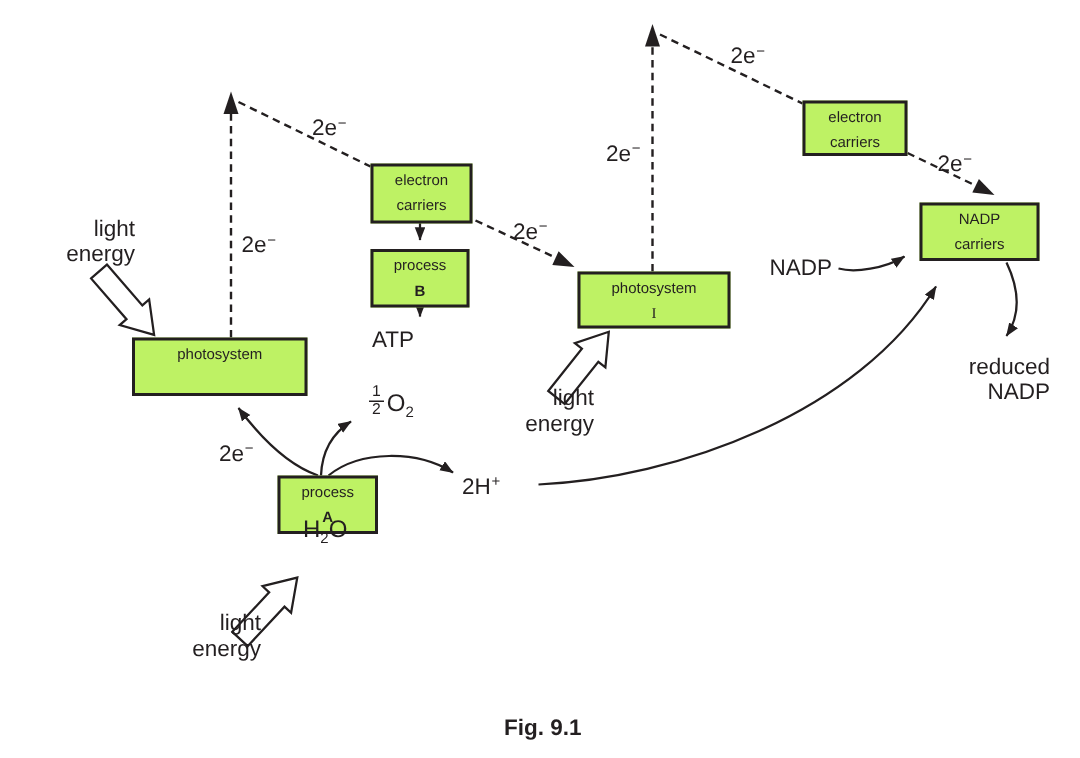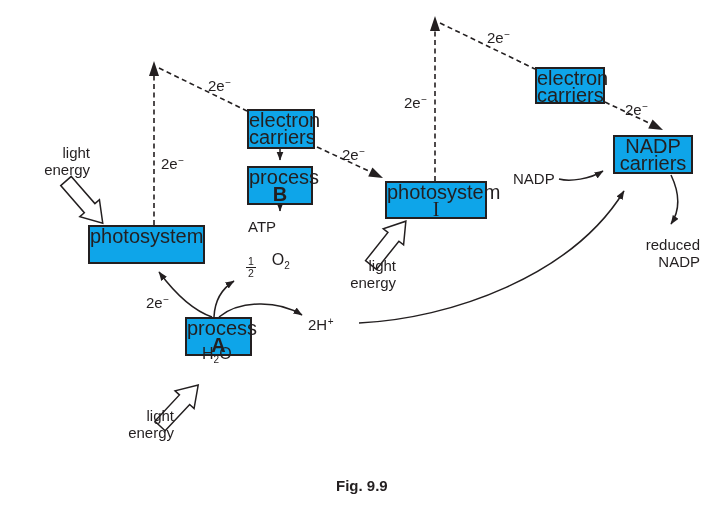--- a/index.html
+++ b/index.html
@@ -2,34 +2,34 @@
 <html><head>
 <meta charset="utf-8">
 <style>
   html,body{margin:0;padding:0;background:#ffffff;}
   #stage{
     position:relative;width:720px;height:505px;background:#ffffff;
     font-family:"Liberation Sans","DejaVu Sans",sans-serif;color:#231f20;overflow:hidden;
   }
   #connectors{position:absolute;left:0;top:0;z-index:1;}
   .box{
-    position:absolute;z-index:2;background:#0ea5e9;border:2px solid #231f20;
-    box-sizing:border-box;text-align:center;font-size:20px;line-height:17px;padding-top:1px;
+    position:absolute;z-index:2;background:#bef264;border:2px solid #231f20;
+    box-sizing:border-box;text-align:center;font-size:10px;line-height:17px;padding-top:1px;
   }
   .bl2.serif{font-family:"Liberation Serif","DejaVu Serif",serif;}
   .bl2.bold{font-weight:bold;}
   .lbl{position:absolute;z-index:3;font-size:15px;line-height:17px;white-space:nowrap;text-align:right;}
   .center{text-align:right;}
   .lbl sup{font-size:10px;position:relative;top:1px;left:0.5px;}
   .lbl sub{font-size:10px;}
   .caption{font-weight:bold;}
   .frac{display:inline-flex;flex-direction:column;align-items:center;
         font-size:10.5px;line-height:11px;}
   .frac .num{border-bottom:1.2px solid #231f20;padding:0 2px;}
-  .chem{font-size:16px;margin-left:16px;position:relative;top:0;}
+  .chem{font-size:16px;margin-left:2px;position:relative;top:10px;}
 </style>
 </head>
 <body>
 
 <div id="stage">
 
   <svg id="connectors" width="720" height="505" viewBox="0 0 720 505">
     <defs>
       <marker id="ah" markerWidth="10" markerHeight="8" refX="8.5" refY="3.5" orient="auto" markerUnits="userSpaceOnUse">
         <path d="M0,0 L9,3.5 L0,7 z" fill="#231f20"></path>
@@ -143,15 +143,15 @@
 
   <div class="lbl" style="left:202px;top:345px;font-size:16px"><span>H</span><sub>2</sub><span>O</span></div>
 
   <div class="lbl" style="left:513px;top:170px">NADP</div>
 
   <div class="lbl center" style="left:628px;top:236px;width:72px">
     <div>reduced</div>
     <div>NADP</div>
   </div>
 
-  <div class="lbl caption" style="left:336px;top:477px">Fig. 9.9</div>
+  <div class="lbl caption" style="left:336px;top:477px">Fig. 9.1</div>
 
 </div>
 
 </body></html>

